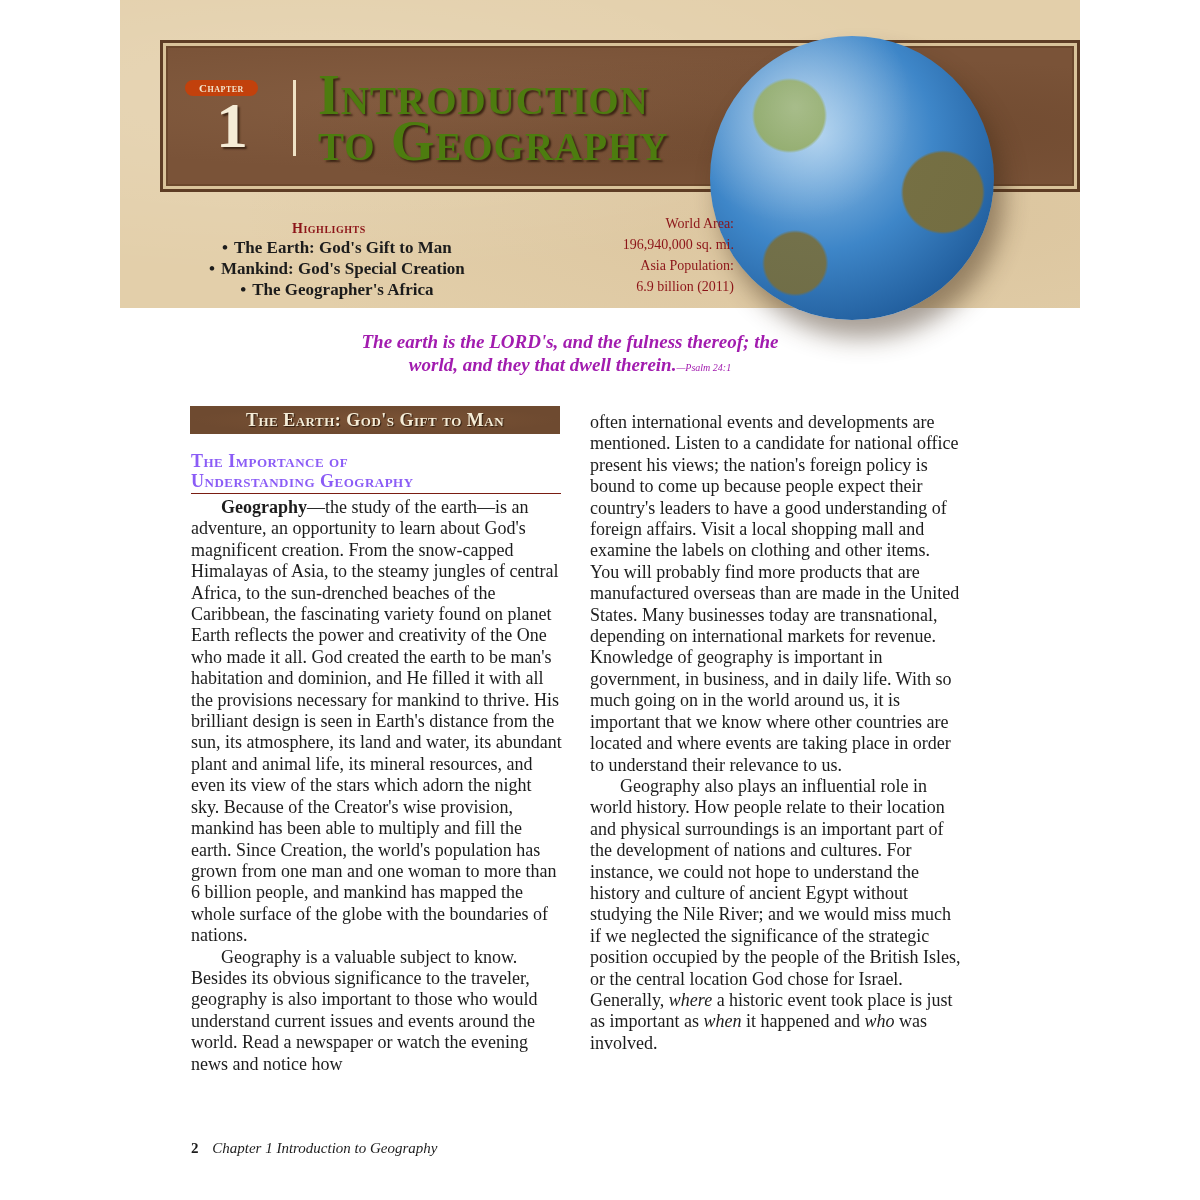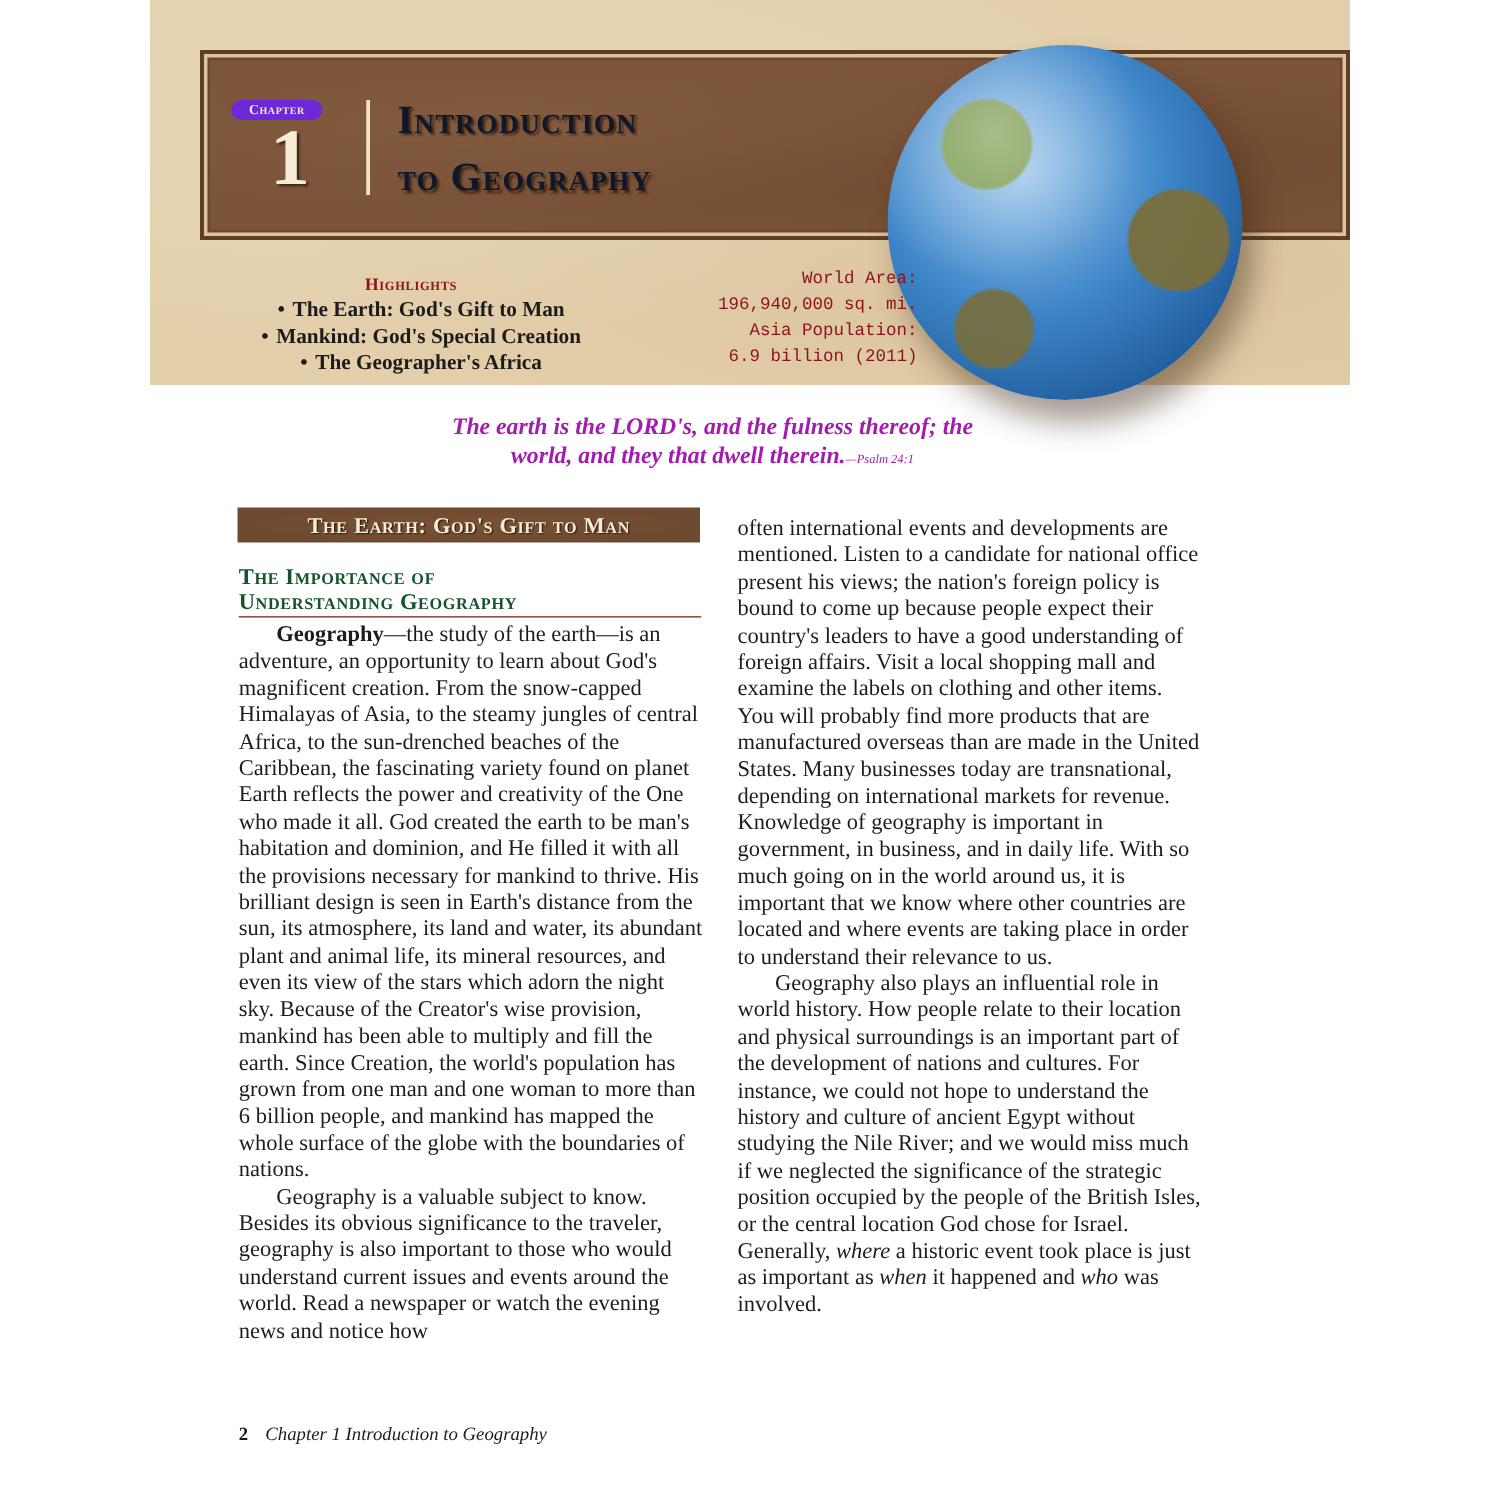--- a/index.html
+++ b/index.html
@@ -13,35 +13,35 @@
       #e3cfaa; }
 
   .title-banner { position:absolute; left:160px; top:40px; width:920px; height:152px;
     background:#7a5338;
     background-image:
       radial-gradient(ellipse at 30% 40%, rgba(150,110,80,0.35), transparent 55%),
       radial-gradient(ellipse at 70% 60%, rgba(90,55,30,0.35), transparent 60%);
     border:3px solid #5e3d25; box-shadow: inset 0 0 0 3px #d9c39a, inset 0 0 0 5px #6b472c; box-sizing:border-box; }
 
   .chapter-badge { position:absolute; left:185px; top:80px; width:73px; height:16px; border-radius:9px;
-    background:#6d28d9; color:#f4e7cf; font-size:11px; font-weight:bold; letter-spacing:0.5px;
+    background:#c2410c; color:#f4e7cf; font-size:11px; font-weight:bold; letter-spacing:0.5px;
     display:flex; align-items:center; justify-content:center; font-variant:small-caps; }
   .chapter-num { position:absolute; left:210px; top:94px; width:44px; text-align:center;
     font-size:64px; line-height:64px; color:#f5ecd6; font-weight:bold; text-shadow:2px 2px 2px #3b2414; }
   .title-divider { position:absolute; left:293px; top:80px; width:3px; height:76px; background:#efe2c5; }
-  .chapter-title { position:absolute; left:318px; top:72px; color:#0f172a; font-size:32px; line-height:46px;
+  .chapter-title { position:absolute; left:318px; top:72px; color:#4d7c0f; font-size:56px; line-height:46px;
     font-weight:bold; font-variant:small-caps; letter-spacing:1px; text-shadow:2px 2px 2px #3b2414; }
 
   .highlights { position:absolute; left:193px; top:221px;text-align:center; }
   .highlights-title { color:#8c1418; font-size:14px; font-weight:bold; font-variant:small-caps; letter-spacing:0.5px; }
   .highlights ul { list-style:none; margin:0; padding:0 0 0 16px; }
   .highlights li { font-size:17px; line-height:21px; color:#1c1c1c; font-weight:bold; }
   .highlights li::before { content:"•"; margin-right:6px; }
 
-  .stats { position:absolute; right:466px; top:213px; text-align:right; font-family:Liberation Mono, monospace;
+  .stats { position:absolute; right:466px; top:213px; text-align:right; font-family:Liberation Serif, serif;
     color:#8c1418; font-size:14px; line-height:21px; }
 
   .globe { position:absolute; left:710px; top:36px; width:284px; height:284px; border-radius:50%;
     background:
       radial-gradient(circle at 82% 55%, rgba(120,110,60,0.95) 0 14%, transparent 15%),
       radial-gradient(circle at 28% 28%, rgba(120,150,60,0.9) 0 12%, transparent 13%),
       radial-gradient(circle at 30% 80%, rgba(120,110,60,0.9) 0 10%, transparent 11%),
       radial-gradient(circle at 38% 35%, #9bc6ea 0%, #3e86c8 45%, #1f5b9a 80%, #143f70 100%);
     box-shadow: 10px 18px 24px rgba(60,40,20,0.45); }
   .globe::after { content:""; position:absolute; inset:0; border-radius:50%;
@@ -49,21 +49,21 @@
 
   .quote { position:absolute; left:300px; top:330px; width:540px; text-align:center; font-style:italic;
     font-weight:bold; font-size:19px; line-height:23px; color:#a21caf; }
   .quote-source { font-size:10px; font-weight:normal; font-style:italic; }
 
   .section-banner { position:absolute; left:190px; top:406px; width:370px; height:28px; background:#6e4a30;
     background-image:radial-gradient(ellipse at 50% 50%, rgba(140,95,60,0.4), transparent 70%);
     color:#f5ecd6; font-size:18px; font-weight:bold; font-variant:small-caps; letter-spacing:0.5px;
     display:flex; align-items:center; justify-content:center; text-shadow:1px 1px 1px #2e1b0e; }
 
-  .subhead { position:absolute; left:191px; top:451px; width:370px; color:#14532d; font-size:18px; line-height:20px;
+  .subhead { position:absolute; left:191px; top:451px; width:370px; color:#8b5cf6; font-size:18px; line-height:20px;
     font-weight:bold; font-variant:small-caps; letter-spacing:0.5px; border-bottom:1.5px solid #7a1d12; padding-bottom:2px; }
 
   .col { position:absolute; font-size:18px; line-height:21.4px; color:#1c1c1c; }
   .col p { margin:0; text-indent:30px; }
   .col p.noindent { text-indent:0; }
   .col-left { left:191px; top:497px; width:372px; }
   .col-right { left:590px; top:412px; width:372px; }
 
   .footer { position:absolute; left:191px; top:1140px; font-size:15px; color:#1c1c1c; }
   .footer-num { font-weight:bold; margin-right:10px; }

